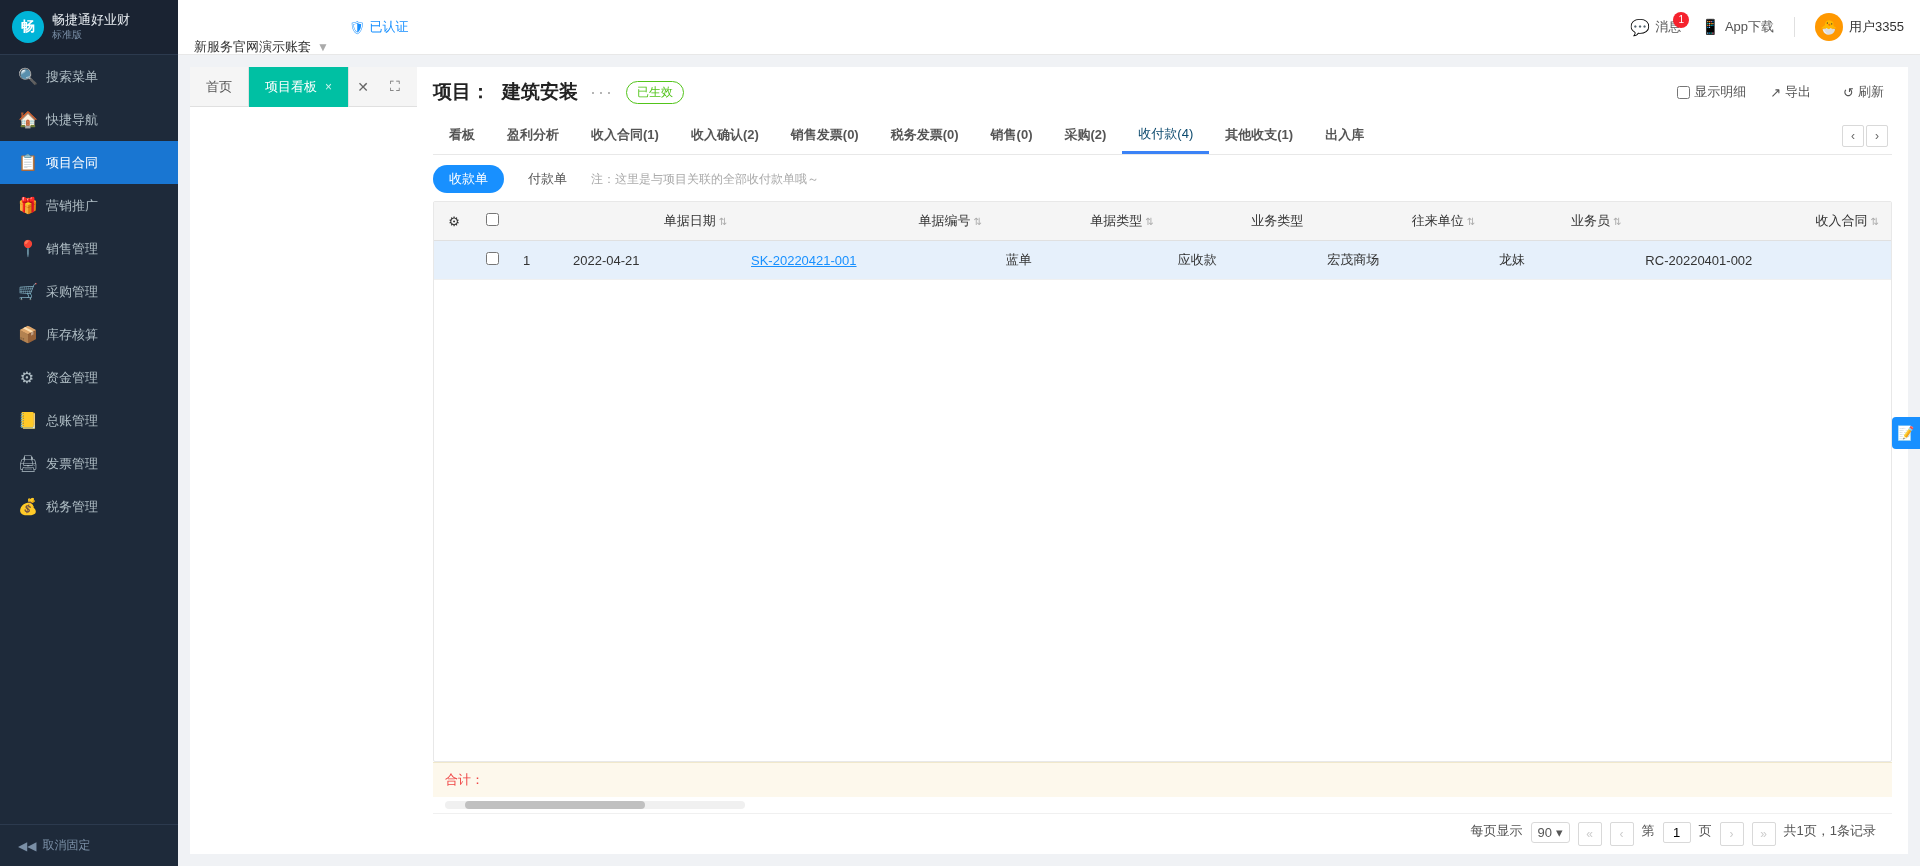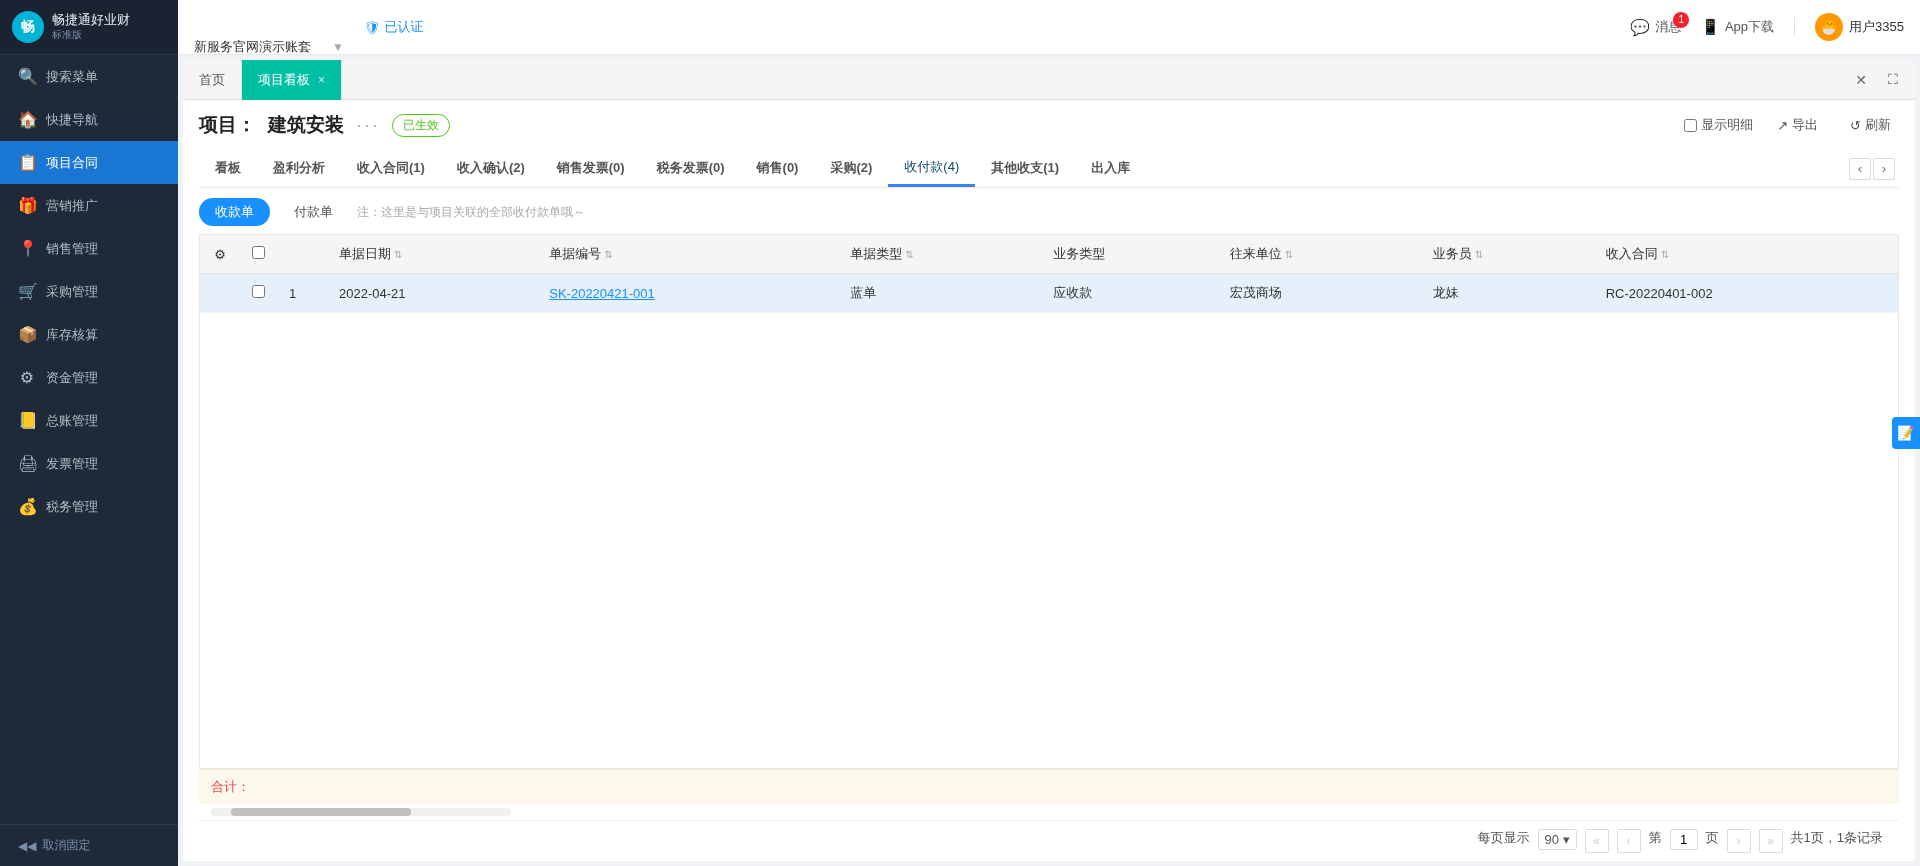--- a/index.html
+++ b/index.html
@@ -95,21 +95,21 @@
       background: white;
       display: flex;
       align-items: center;
       padding: 0 16px;
       border-bottom: 1px solid #e8e8e8;
       gap: 12px;
     }
     .topbar-project {
       display: flex;
       align-items: center;
-      gap: 21px;
+      gap: 6px;
       font-size: 13px;
       color: #333;
       margin-top: 40px;
     }
     .topbar-project-arrow { color: #aaa; font-size: 12px; }
     .topbar-cert {
       display: flex;
       align-items: center;
       gap: 4px;
       color: #1890ff;
@@ -166,23 +166,23 @@
       border-radius: 50%;
       background: #ff9800;
       display: flex; align-items: center; justify-content: center;
       font-size: 14px;
     }
 
     
     .content {
       flex: 1;
       background: white;
-      margin: 5px;
-      display: flex;
-      flex-direction: column;
+      margin: 12px;
+      display: flex;
+      flex-direction: row;
       overflow: hidden;
     }
 
     
     .tabs-bar {
       display: flex;
       align-items: center;
       background: #f5f5f5;
       border-bottom: 1px solid #e0e0e0;
       padding: 0;
@@ -356,21 +356,21 @@
     .data-table {
       width: 100%;
       border-collapse: collapse;
       min-width: 900px;
     }
     .data-table thead tr {
       background: #f5f5f5;
     }
     .data-table th {
       padding: 10px 12px;
-      text-align: left;
+      text-align: right;
       font-weight: 500;
       color: #333;
       border-bottom: 1px solid #e0e0e0;
       font-size: 13px;
       white-space: nowrap;
     }
     .data-table th.settings-col {
       width: 40px;
       text-align: center;
     }

